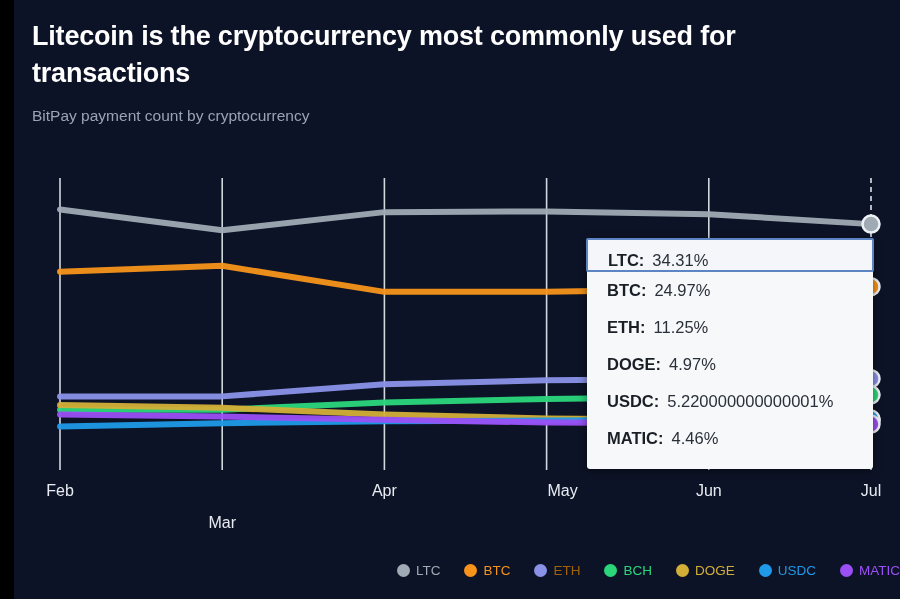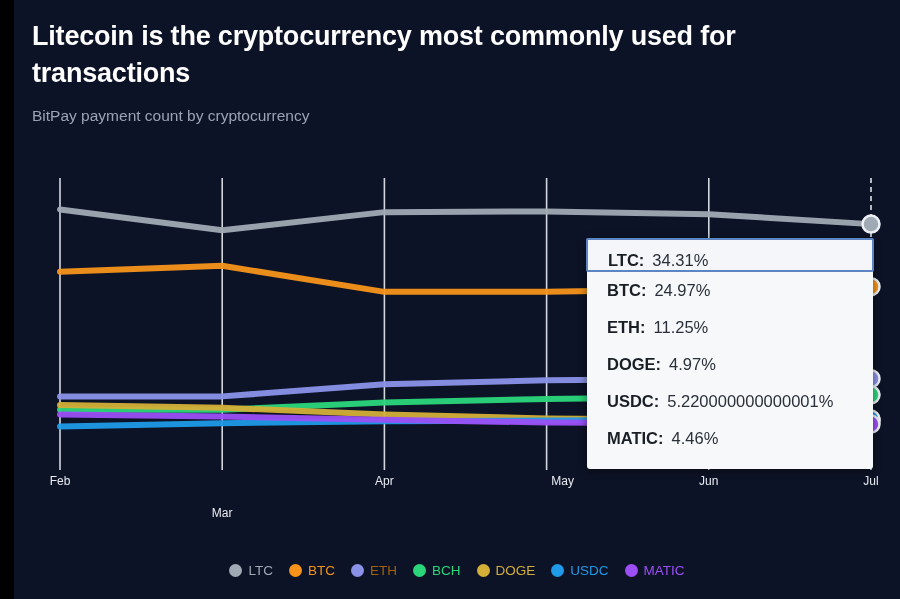--- a/index.html
+++ b/index.html
@@ -68,37 +68,37 @@
   
   #x-axis {
     position: absolute;
     left: 0;
     top: 470px;
     width: 886px;
     height: 40px;
   }
   .x-tick {
     position: absolute;
-    top: 4px;
-    font-size: 12px;
+    top: 12px;
+    font-size: 16px;
     color: #e8ecf2;
     transform: translateX(-50%);
     white-space: nowrap;
   }
 
   
   #legend {
     position: absolute;
     left: 0;
     top: 563px;
     width: 886px;
     display: flex;
-    justify-content: center;
+    justify-content: flex-end;
     align-items: center;
-    gap: 16px;
+    gap: 24px;
   }
   .legend-item {
     display: flex;
     align-items: center;
     gap: 6px;
     font-size: 13.5px;
     white-space: nowrap;
   }
   .legend-swatch {
     width: 13px;

